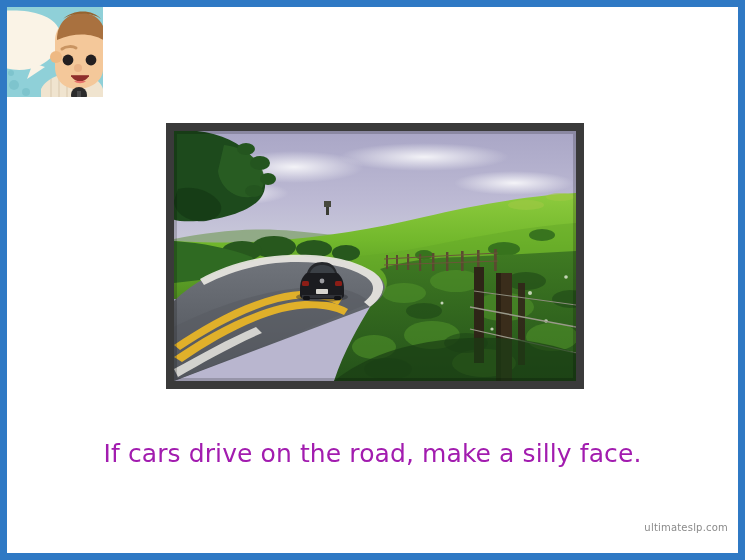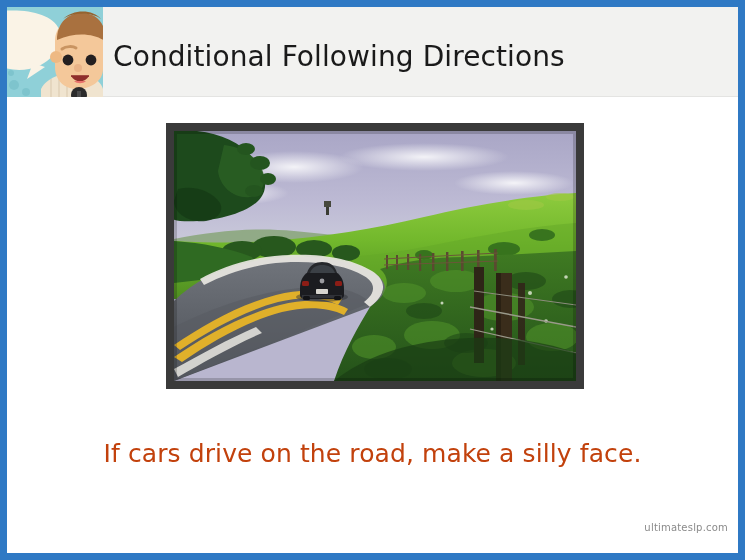--- a/index.html
+++ b/index.html
@@ -97,44 +97,41 @@
   
   .caption {
     position: absolute;
     left: 0;
     top: 432px;
     width: 731px;
     text-align: center;
     font-family: "DejaVu Sans", sans-serif;
     font-size: 25px;
     font-weight: 400;
-    color: #c2410c;
+    color: #a21caf;
     letter-spacing: 0.1px;
   }
 
   
   .watermark {
     position: absolute;
     right: 10px;
     bottom: 20px;
     font-family: "DejaVu Sans", sans-serif;
     font-size: 10px;
     color: #8a8a8a;
     letter-spacing: 0.2px;
   }
 </style>
 </head>
 <body>
 
 <div class="slide">
   <div class="slide-inner">
 
-    <div class="header-band">
-      <div class="title-text">Conditional Following Directions</div>
-    </div>
 
     <div class="avatar">
       <svg viewBox="0 0 96 90" xmlns="http://www.w3.org/2000/svg">
 
         <rect x="0" y="0" width="96" height="90" fill="#8fd0d8"></rect>
 
         <g fill="#7cc3cc" opacity="0.85">
           <circle cx="7" cy="78" r="5"></circle>
           <circle cx="19" cy="85" r="4"></circle>
           <circle cx="4" cy="66" r="3"></circle>

